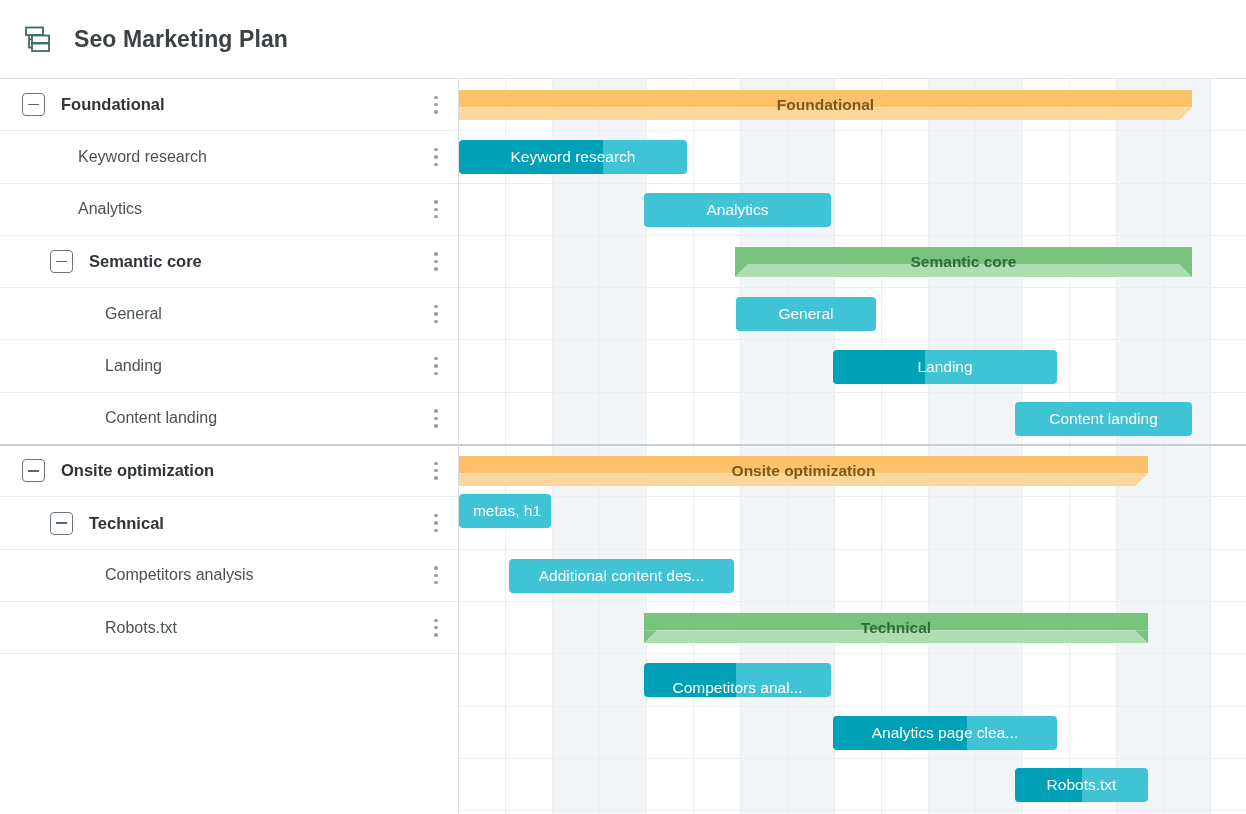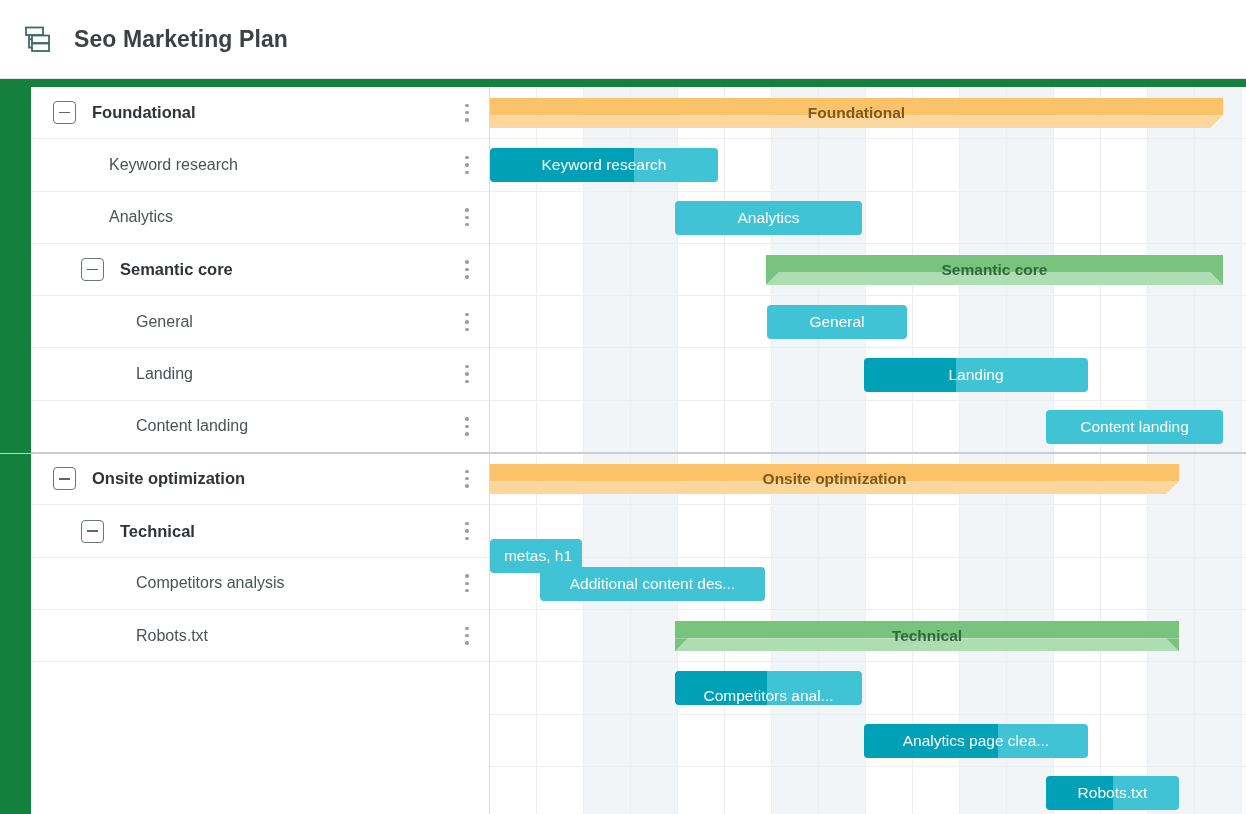--- a/index.html
+++ b/index.html
@@ -5,43 +5,43 @@
   * { box-sizing: border-box; margin: 0; padding: 0; }
   html, body {
     width: 1246px; height: 814px;
     background: #ffffff;
     font-family: "Liberation Sans", sans-serif;
     overflow: hidden;
   }
   .app {
     position: relative;
     width: 1246px; height: 814px;
-    background: #15803d;
-    display: flex; flex-direction: column; gap: 8px;
+    background: #86efac;
+    display: flex; flex-direction: column;
   }
 
   
   .header {
     height: 79px; min-height: 79px;
     display: flex; align-items: center;
     padding-left: 22px;
     border-bottom: 1px solid #e2e5e8;
     background: #fff;
   }
   .app-icon { width: 34px; height: 34px; display: block; }
   .app-title {
     margin-left: 18px;
     font-size: 23px;
     font-weight: bold;
     color: #3c4144;
     letter-spacing: .1px;
   }
 
   
-  .body { flex: 1; display: flex; position: relative; overflow: hidden; padding-left: 31px; }
+  .body { flex: 1; display: flex; position: relative; overflow: hidden; }
 
   
   .tasklist {
     width: 459px; min-width: 459px;
     position: relative;
     background: #fff;
     border-right: 1px solid #d9dde0;
   }
   .trow {
     height: 52.3px;
@@ -369,21 +369,21 @@
           </div>
           <div class="bar task" style="left: 556px; width: 177px; top: 322.95px;">
             <span class="lbl">Content landing</span>
           </div>
           <div class="bar project orange" style="left: 0px; width: 689px; top: 377.25px;">
             <span class="ptop"></span>
             <span class="pbot"></span>
             <span class="cap"></span>
             <span class="lbl">Onsite optimization</span>
           </div>
-          <div class="bar task" style="left: 0px; width: 92px; top: 452px; justify-content: flex-end;">
+          <div class="bar task" style="left: 0px; width: 92px; top: 415px; justify-content: flex-end;">
             <span class="lbl">metas, h1</span>
           </div>
           <div class="bar task" style="left: 50px; width: 225px; top: 479.85px;">
             <span class="lbl">Additional content des...</span>
           </div>
           <div class="bar project green" style="left: 185px; width: 504px; top: 534.15px;">
             <span class="ptop"></span>
             <span class="pbot"></span>
             <span class="capL"></span>
             <span class="capR"></span>

